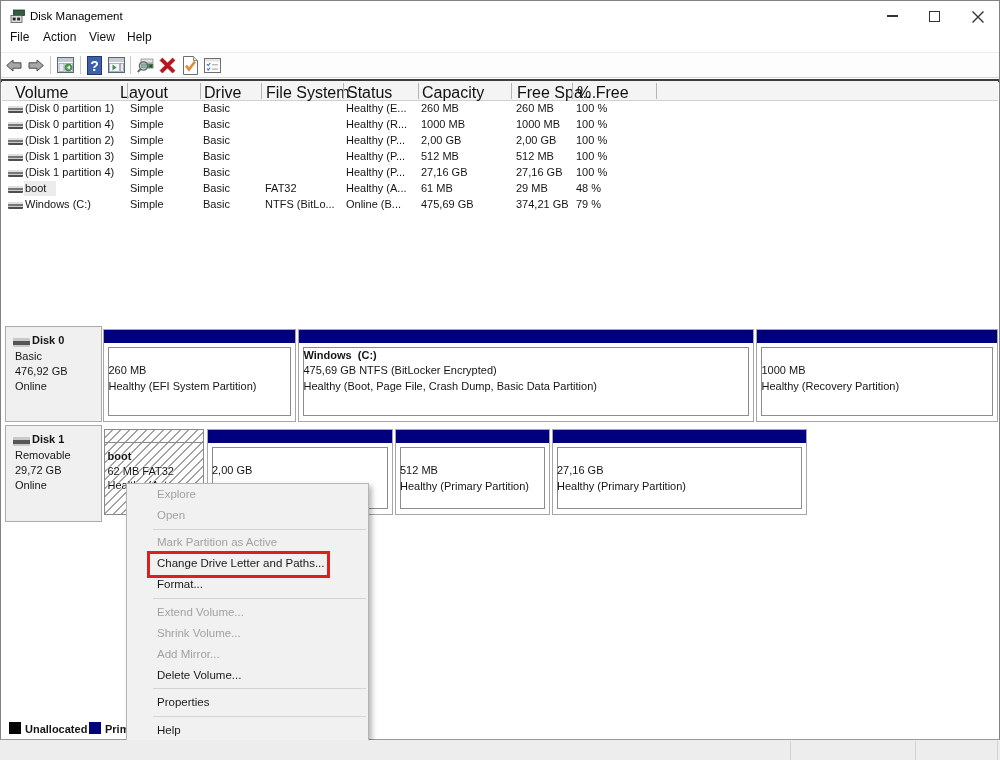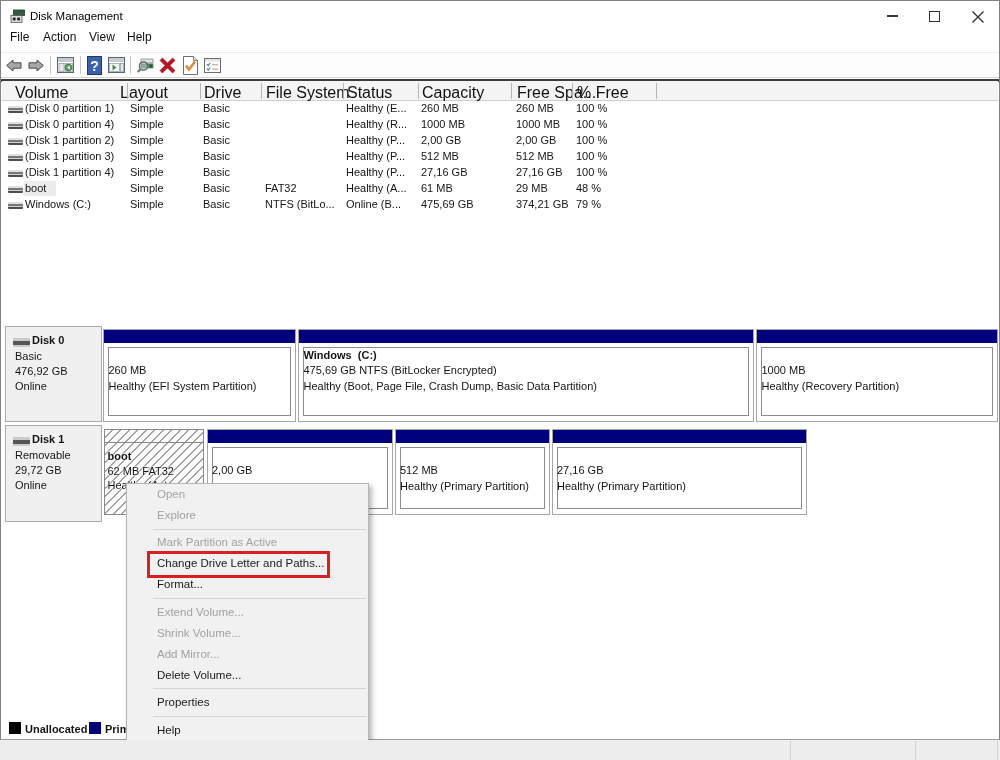--- a/index.html
+++ b/index.html
@@ -295,22 +295,22 @@
       <div class="ptext" style="top:32px">Healthy (Primary Partition)</div>
     </div>
   </div>
 
   <div class="legsq" style="left:8px;background:#000"></div>
   <div class="t11 abs" style="left:24px;top:722px;font-weight:bold">Unallocated</div>
   <div class="legsq" style="left:88px;background:#00007e"></div>
   <div class="t11 abs" style="left:104px;top:722px;font-weight:bold">Prim</div>
 
   <div id="cmenu">
+    <div class="mi dis">Explore</div>
     <div class="mi dis">Open</div>
-    <div class="mi dis">Explore</div>
     <div class="msep"></div>
     <div class="mi dis">Mark Partition as Active</div>
     <div class="mi">Change Drive Letter and Paths...</div>
     <div class="mi">Format...</div>
     <div class="msep"></div>
     <div class="mi dis">Extend Volume...</div>
     <div class="mi dis">Shrink Volume...</div>
     <div class="mi dis">Add Mirror...</div>
     <div class="mi">Delete Volume...</div>
     <div class="msep"></div>

